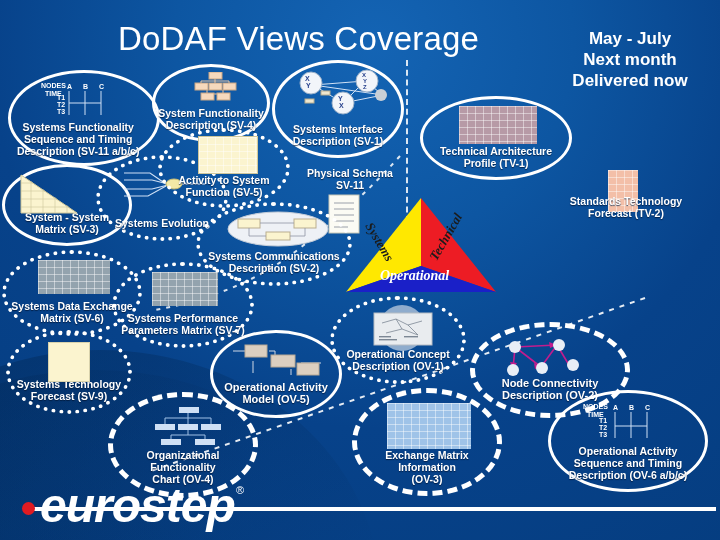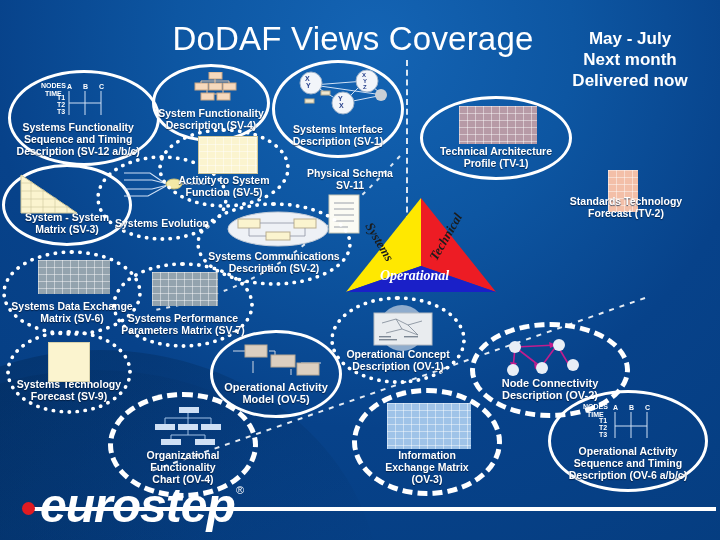--- a/index.html
+++ b/index.html
@@ -24,21 +24,21 @@
     position:absolute;left:-120px;bottom:-90px;width:430px;height:260px;
     border-radius:50%;
     background:linear-gradient(120deg, rgba(2,38,82,.35), rgba(2,38,82,0) 75%);
     pointer-events:none;
   }
 
   
   .title{
     position:absolute;left:118px;top:20px;width:470px;
     font-size:33px;color:#ffffff;letter-spacing:.2px;
-    text-align:center;white-space:nowrap;
+    white-space:nowrap;
   }
   .legend{
     position:absolute;left:540px;top:28px;width:180px;
     text-align:center;color:#ffffff;font-size:17px;font-weight:bold;line-height:21px;
   }
 
   
   .vdash{
     position:absolute;left:406px;top:60px;width:0;height:172px;
     border-left:2px dashed rgba(255,255,255,.85);
@@ -136,21 +136,21 @@
         <text x="18" y="28" fill="#fff" font-size="7" font-weight="bold" font-family="Liberation Sans, sans-serif">T2</text>
         <text x="18" y="35" fill="#fff" font-size="7" font-weight="bold" font-family="Liberation Sans, sans-serif">T3</text>
         <line x1="30" y1="12" x2="30" y2="36" stroke="#cfe0f5" stroke-width="1"></line>
         <line x1="46" y1="12" x2="46" y2="36" stroke="#cfe0f5" stroke-width="1"></line>
         <line x1="62" y1="12" x2="62" y2="36" stroke="#cfe0f5" stroke-width="1"></line>
         <line x1="30" y1="24" x2="62" y2="24" stroke="#cfe0f5" stroke-width="1"></line>
       </svg>
     </div>
     <div class="cap">Systems Functionality</div>
     <div class="cap">Sequence and Timing</div>
-    <div class="cap">Description (SV-12  a/b/c)</div>
+    <div class="cap">Description (SV-11  a/b/c)</div>
   </div>
 
   <div class="bub solid" style="left:152px;top:64px;width:118px;height:78px;padding-bottom:8px;">
     <div class="ico" style="left:32px;top:5px;width:56px;height:30px;">
       <svg viewBox="0 0 56 30" width="56" height="30">
         <line x1="14" y1="9" x2="42" y2="9" stroke="#f0c9a4" stroke-width="1"></line>
         <line x1="28" y1="4" x2="28" y2="9" stroke="#f0c9a4" stroke-width="1"></line>
         <line x1="14" y1="9" x2="14" y2="14" stroke="#f0c9a4" stroke-width="1"></line>
         <line x1="28" y1="9" x2="28" y2="14" stroke="#f0c9a4" stroke-width="1"></line>
         <line x1="42" y1="9" x2="42" y2="14" stroke="#f0c9a4" stroke-width="1"></line>
@@ -428,22 +428,22 @@
       </svg>
     </div>
     <div class="cap">Organizational</div>
     <div class="cap">Functionality</div>
     <div class="cap">Chart (OV-4)</div>
   </div>
 
 
   <div class="bub dashed" style="left:352px;top:388px;width:150px;height:108px;padding-bottom:6px;">
     <div class="ico tbl-blue grid-img" style="left:30px;top:10px;width:84px;height:46px;"></div>
+    <div class="cap">Exchange Matrix</div>
     <div class="cap">Information</div>
-    <div class="cap">Exchange Matrix</div>
     <div class="cap">(OV-3)</div>
   </div>
 
   <div class="logo">
     <div class="logo-bar"></div>
     <div class="logo-dot"></div>
     <div class="logo-txt">eurostep</div>
     <div class="logo-r">®</div>
   </div>
 

